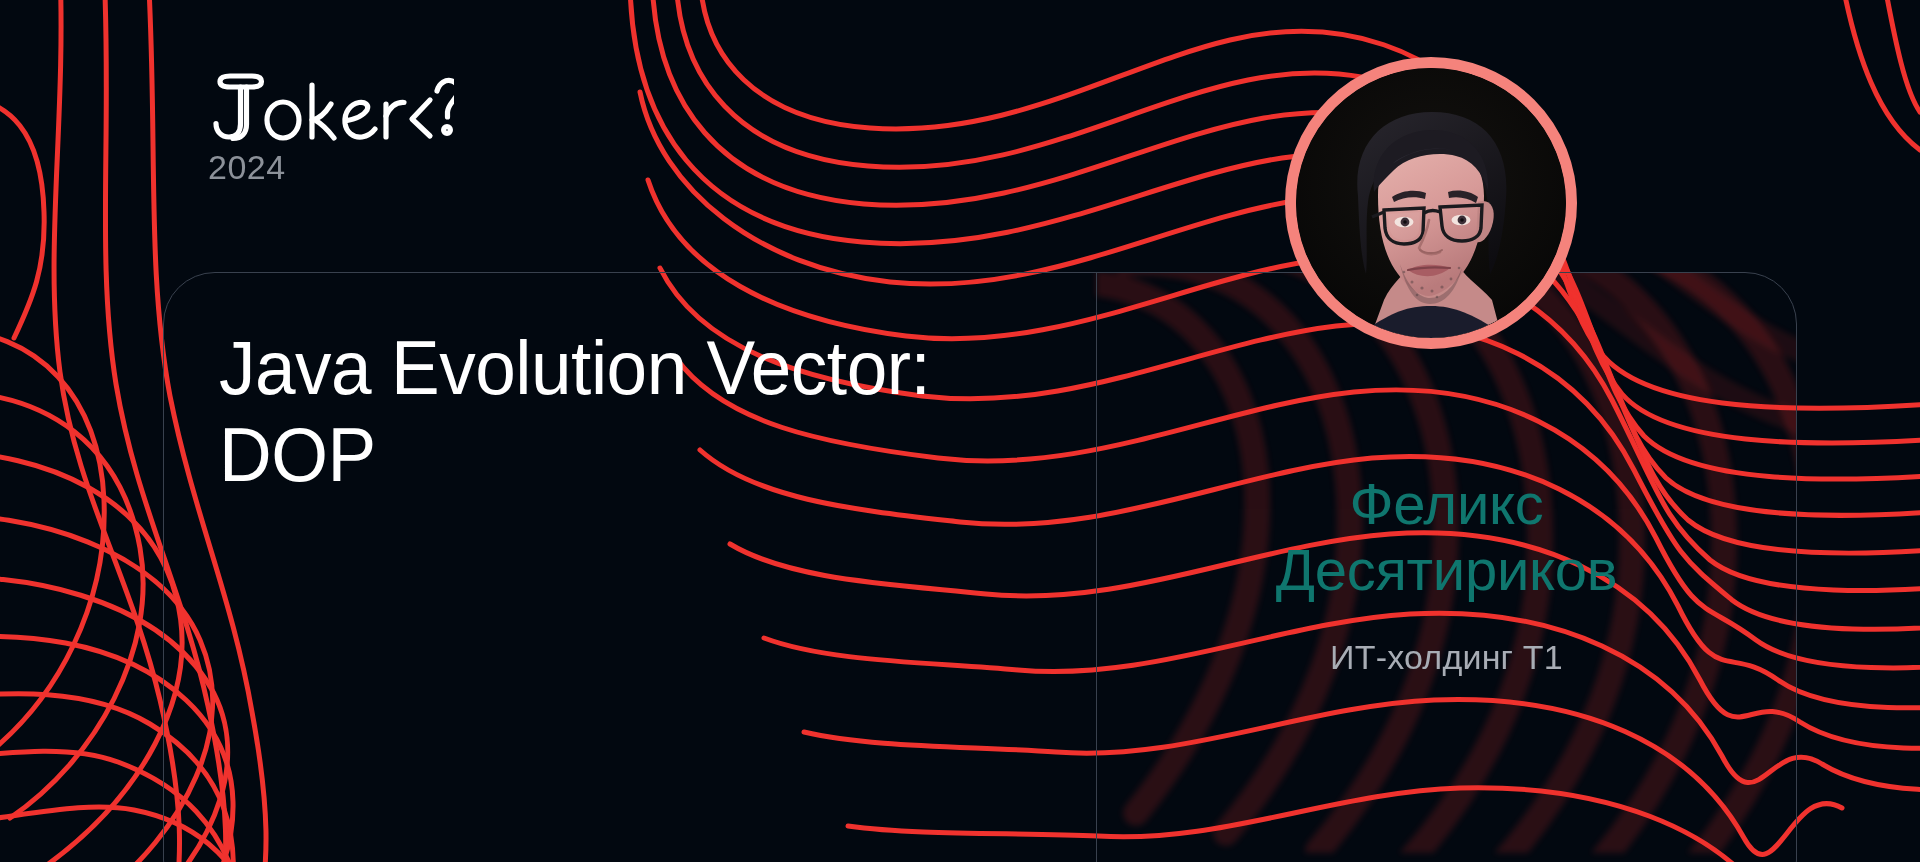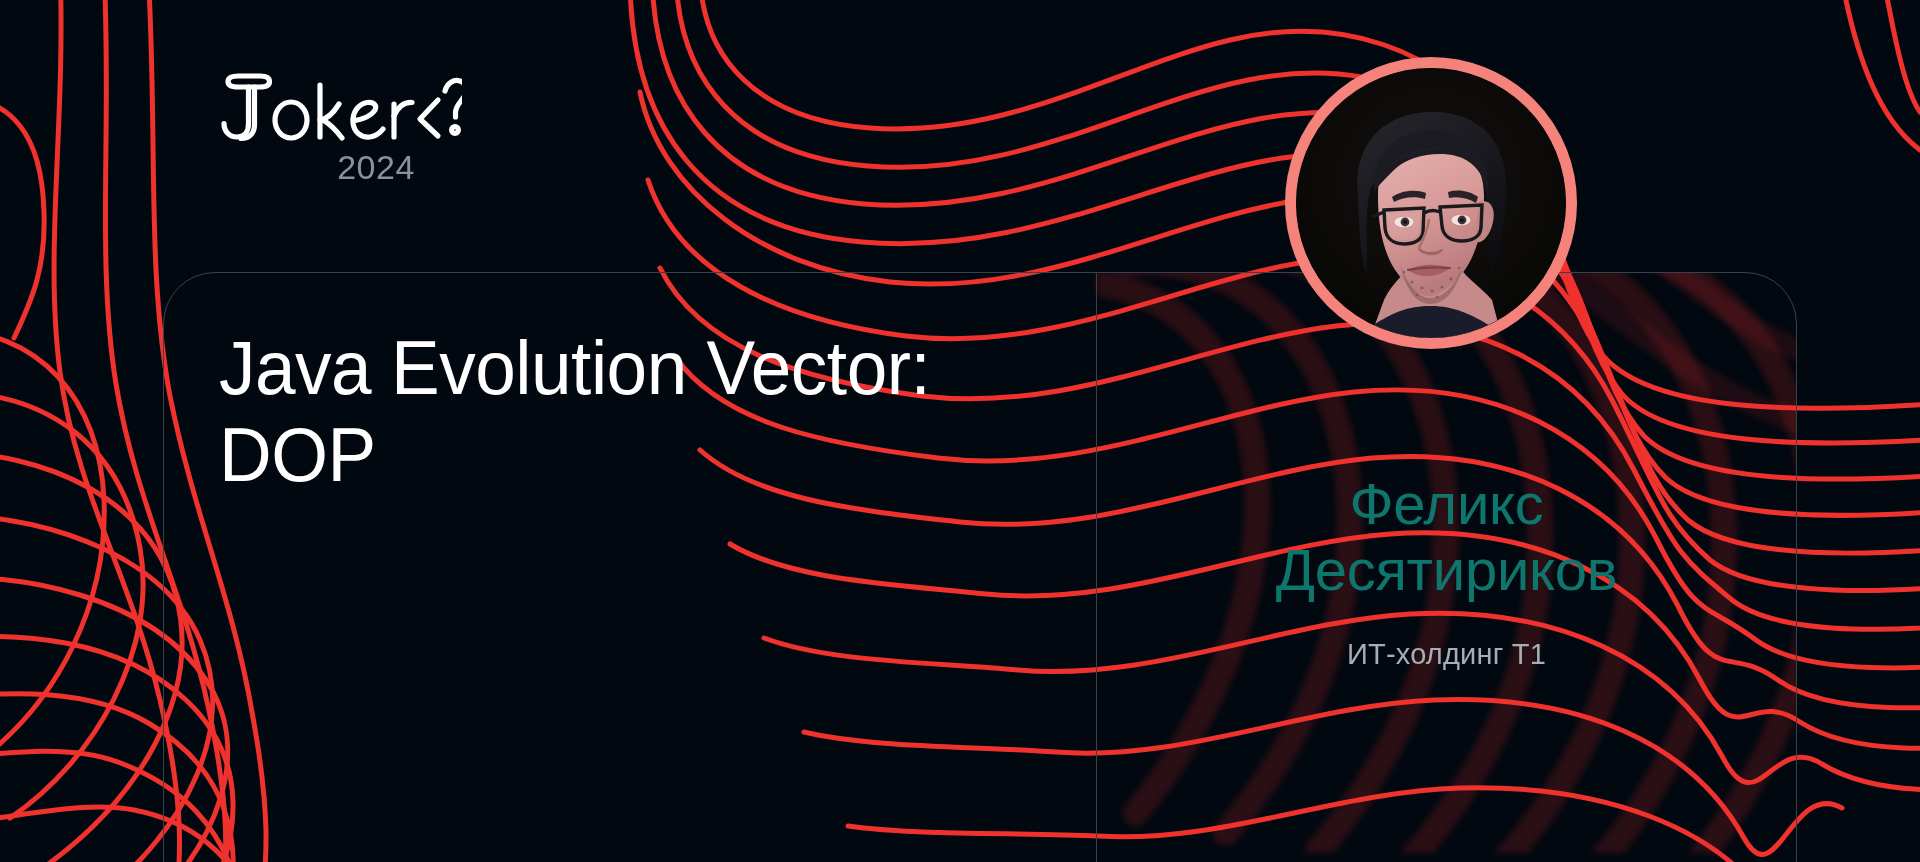--- a/index.html
+++ b/index.html
@@ -29,24 +29,23 @@
     inset: 0;
     width: 1920px;
     height: 862px;
     pointer-events: none;
   }
   .contour-layer svg { display: block; }
 
   
   #logo-block {
     position: absolute;
-    left: 216px;
+    left: 208px;
     top: 72px;
     width: 320px;
-    text-align: center;
   }
   #logo-mark { display: block; }
   #logo-year {
     margin-top: 6px;
     font-size: 34px;
     letter-spacing: 0.5px;
     color: #8c9199;
     font-family: "Liberation Sans", sans-serif;
     line-height: 1;
   }
@@ -134,21 +133,21 @@
     color: #0f766e;
     letter-spacing: -0.3px;
     white-space: pre-line;
   }
   #speaker-company {
     position: relative;
     margin: 12px;
     margin-top: 34px;
     width: 640px;
     text-align: center;
-    font-size: 29px;
+    font-size: 34px;
     line-height: 1.2;
     color: #a8adb5;
     letter-spacing: 0.2px;
   }
 
   
   #avatar {
     position: absolute;
     left: 1285px;
     top: 57px;

